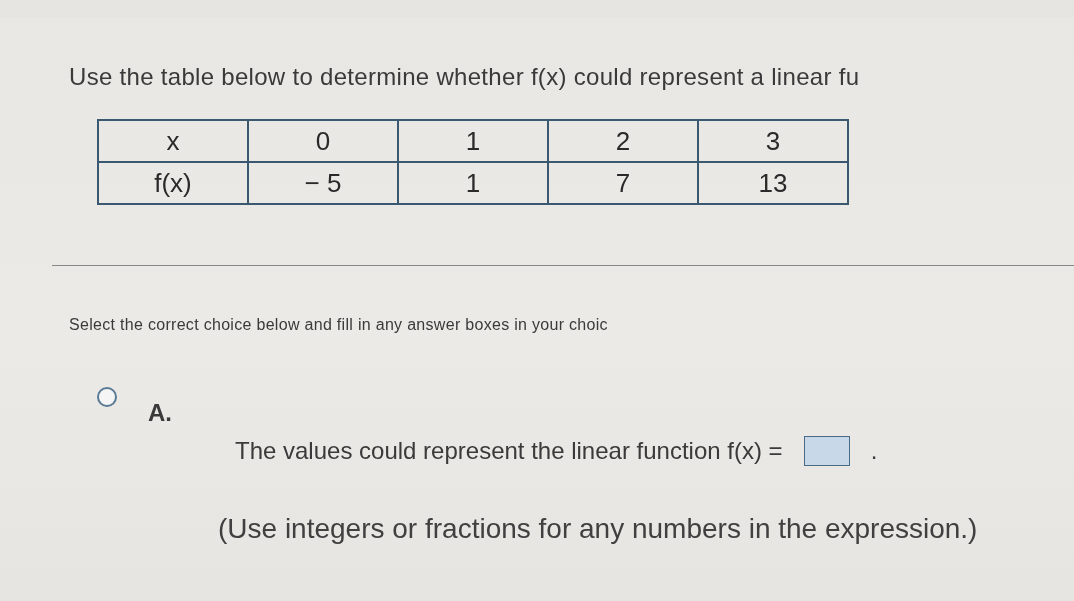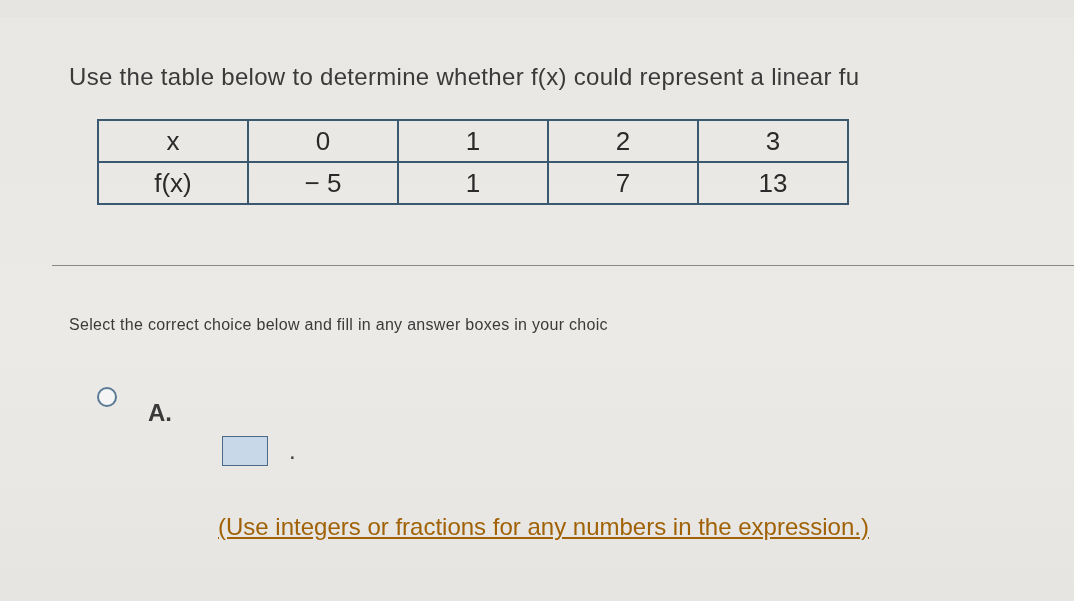--- a/index.html
+++ b/index.html
@@ -81,24 +81,23 @@
     }
     .choice-line {
       font-size: 24px;
       color: #3a3a3a;
       display: flex;
       align-items: center;
       flex-wrap: wrap;
       line-height: 1.5;
     }
     .choice-subline {
-      font-size: 24px;
-      color: #a16207;
+      font-size: 28px;
+      color: #404040;
       margin-top: 10px;
-      text-decoration: underline;
     }
     .answer-box {
       display: inline-block;
       width: 46px;
       height: 30px;
       background: #c8d8e8;
       border: 1px solid #4a6a8a;
       margin: 0 4px;
       vertical-align: middle;
     }
@@ -131,20 +130,21 @@
 
 <hr class="hr-line">
 
 <div class="select-text">Select the correct choice below and fill in any answer boxes in your choic</div>
 
 <div class="choice-row">
   <div class="radio"></div>
   <div class="choice-letter">A.</div>
   <div class="choice-content">
     <div class="choice-line">
+      <span>The values could represent the linear function f(x) =</span>
       <span class="answer-box"></span>
       <span>.</span>
     </div>
     <div class="choice-subline">(Use integers or fractions for any numbers in the expression.)</div>
   </div>
 </div>
 
 <div class="choice-row">
   <div class="radio"></div>
   <div class="choice-letter">B.</div>

